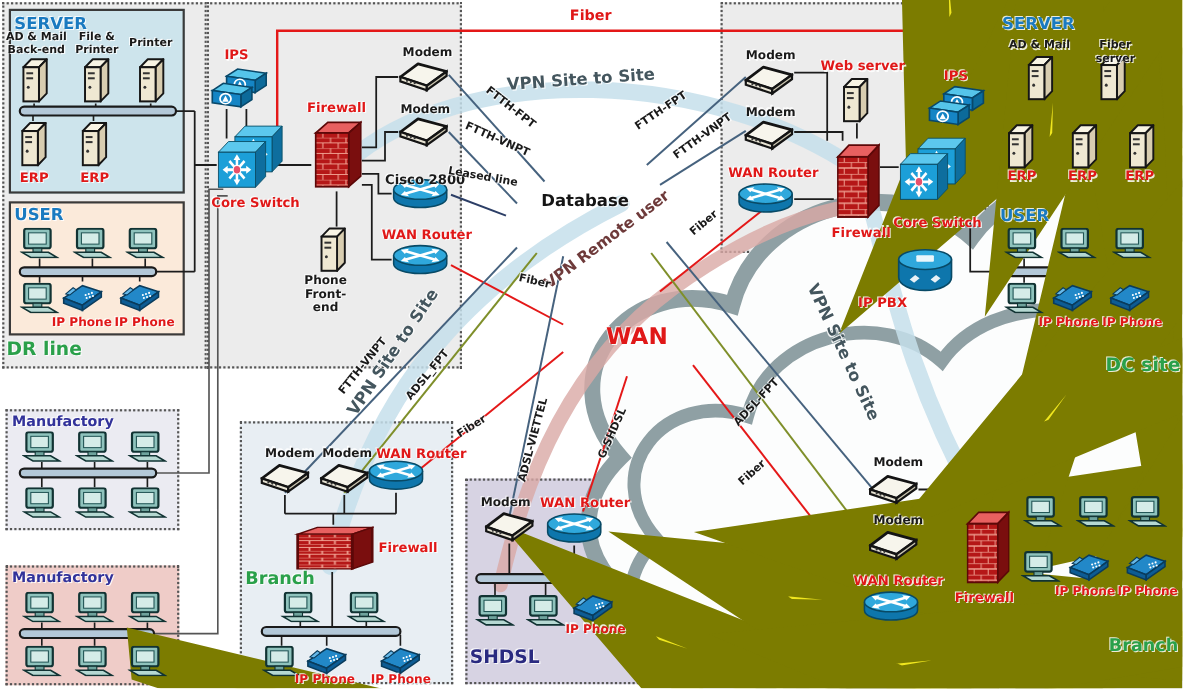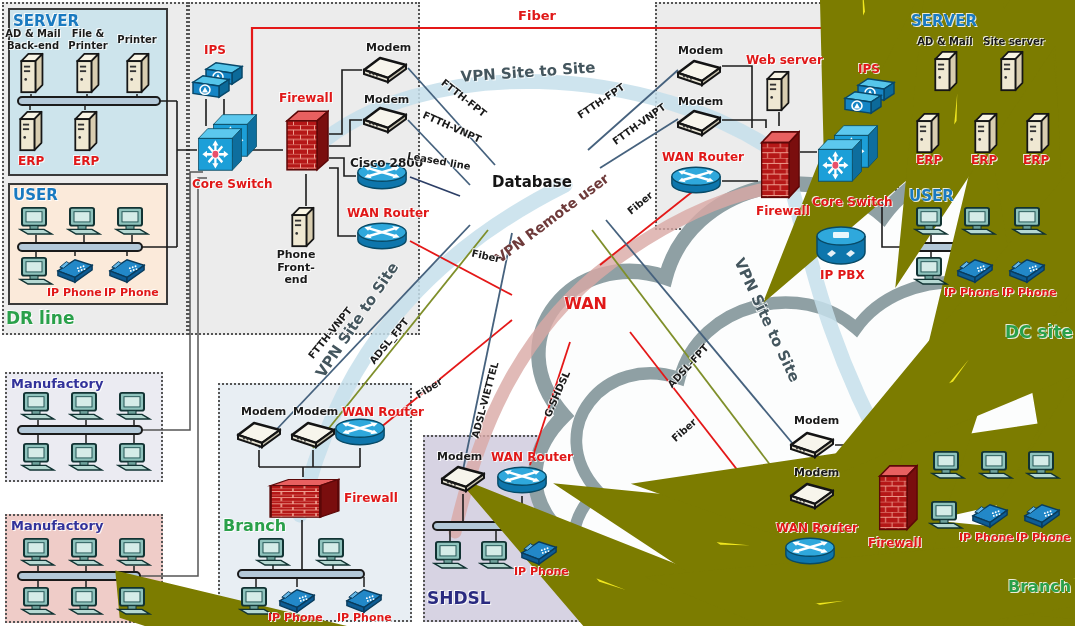--- a/index.html
+++ b/index.html
@@ -339,34 +339,34 @@
   <div class="lbl red c12" style="left:204px;top:43px;">IPS</div>
   <div class="lbl red c12" style="left:192px;top:177px;">Core Switch</div>
   <div class="lbl red c12" style="left:279px;top:91px;">Firewall</div>
   <div class="lbl center" style="left:266px;top:249px;width:60px;font-size:11px;">Phone Front-end</div>
   <div class="lbl" style="left:366px;top:41px;">Modem</div>
   <div class="lbl" style="left:364px;top:93px;">Modem</div>
   <div class="lbl c12" style="left:350px;top:156px;">Cisco 2800</div>
   <div class="lbl red c12" style="left:347px;top:206px;">WAN Router</div>
 
   <div class="lbl" style="left:492px;top:173px;width:70px;text-align:center;font-size:15px;color:#151515;">Database</div>
-  <div class="lbl red" style="left:551px;top:294px;width:56px;text-align:right;font-size:16px;">WAN</div>
+  <div class="lbl red" style="left:551px;top:294px;width:56px;text-align:right;font-size:21px;">WAN</div>
 
   <div class="lbl" style="left:678px;top:44px;">Modem</div>
   <div class="lbl" style="left:678px;top:95px;">Modem</div>
   <div class="lbl red c12" style="left:746px;top:53px;">Web server</div>
   <div class="lbl red c12" style="left:662px;top:150px;">WAN Router</div>
   <div class="lbl red c12" style="left:756px;top:204px;">Firewall</div>
   <div class="lbl red c12" style="left:858px;top:62px;">IPS</div>
   <div class="lbl red c12" style="left:812px;top:195px;">Core Switch</div>
-  <div class="lbl red c12" style="left:820px;top:268px;">IP PBX</div>
+  <div class="lbl red c12" style="left:780px;top:268px;">IP PBX</div>
 
   <div class="lbl blue" style="left:911px;top:12px;">SERVER</div>
   <div class="lbl center" style="left:917px;top:36px;width:56px;text-align:center;">AD &amp; Mail</div>
-  <div class="lbl center" style="left:982px;top:36px;width:64px;">Site server</div>
+  <div class="lbl center" style="left:982px;top:36px;width:64px;">Fiber server</div>
   <div class="lbl red c12" style="left:916px;top:153px;">ERP</div>
   <div class="lbl red c12" style="left:971px;top:153px;">ERP</div>
   <div class="lbl red c12" style="left:1023px;top:153px;">ERP</div>
   <div class="lbl blue" style="left:909px;top:187px;">USER</div>
   <div class="lbl red" style="left:944px;top:286px;">IP Phone</div>
   <div class="lbl red" style="left:1002px;top:286px;">IP Phone</div>
   <div class="lbl green" style="left:1005px;top:322px;">DC site</div>
 
   <div class="lbl navy" style="left:11px;top:376px;">Manufactory</div>
   <div class="lbl navy" style="left:11px;top:518px;">Manufactory</div>

